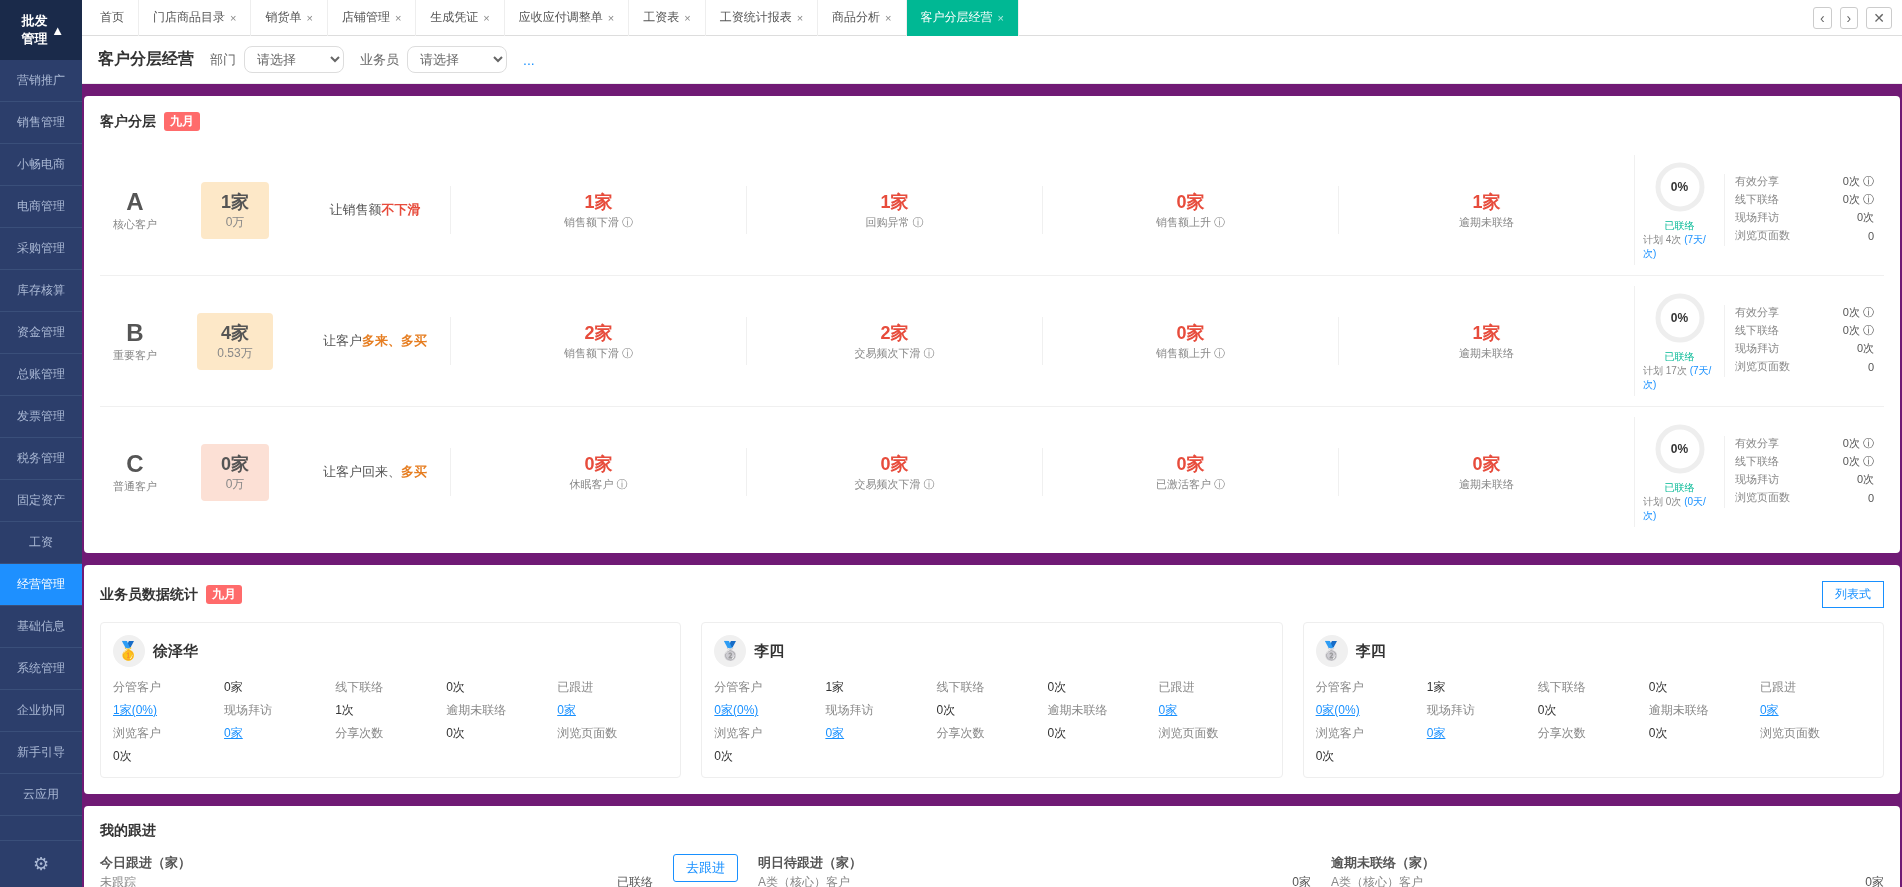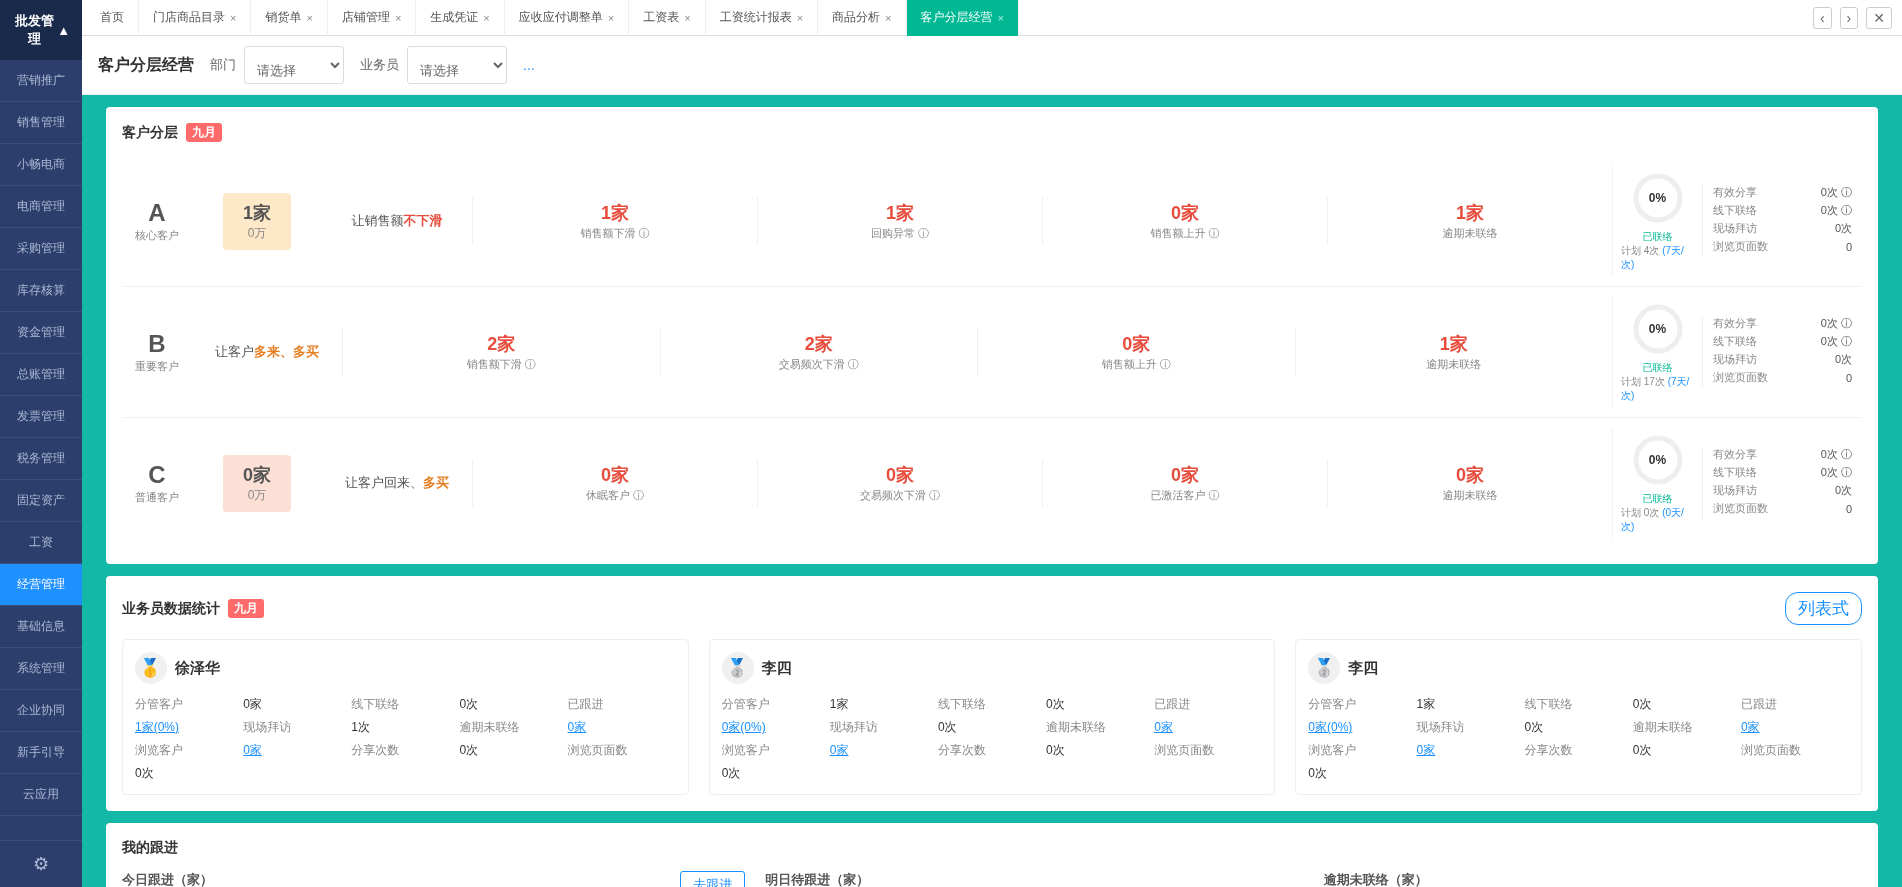--- a/index.html
+++ b/index.html
@@ -11,21 +11,21 @@
       background: #2c3e6b;
       display: flex;
       flex-direction: column;
       color: #fff;
       flex-shrink: 0;
       height: 100%;
       overflow: hidden;
     }
     .sidebar-header {
       background: #1a2a4a;
-      padding: 12px 12px;
+      padding: 12px 18px;
       text-align: center;
       font-size: 13px;
       font-weight: bold;
       color: #fff;
       display: flex;
       align-items: center;
       justify-content: space-between;
       cursor: pointer;
     }
     .sidebar-items {
@@ -106,38 +106,38 @@
       padding: 2px 6px;
       cursor: pointer;
       font-size: 14px;
       color: #666;
     }
 
     
     .content {
       flex: 1;
       overflow-y: auto;
-      padding: 12px 24px;
-      background: #14b8a6;
+      padding: 12px 2px;
+      background: #701a75;
     }
     .page-title {
       font-size: 16px;
       font-weight: bold;
       color: #333;
     }
     .filter-group {
       display: flex;
       align-items: center;
       gap: 8px;
     }
     .filter-label { color: #666; font-size: 13px; }
     .filter-select {
       border: 1px solid #ddd;
-      border-radius: 3px;
-      padding: 15px 24px 4px 8px;
+      border-radius: 8px;
+      padding: 4px 24px 4px 8px;
       font-size: 13px;
       color: #666;
       background: #fff;
       cursor: pointer;
       min-width: 100px;
     }
     .filter-more {
       color: #1890ff;
       cursor: pointer;
       font-size: 14px;
@@ -290,24 +290,24 @@
     .biz-section-header {
       display: flex;
       align-items: center;
       justify-content: space-between;
       margin-bottom: 14px;
     }
     .list-view-btn {
       border: 1px solid #1890ff;
       color: #1890ff;
       background: #fff;
-      border-radius: 13px;
+      border-radius: 0;
       padding: 4px 12px;
       cursor: pointer;
-      font-size: 17px;
+      font-size: 12px;
     }
 
     .biz-cards {
       display: flex;
       gap: 20px;
     }
     .biz-card {
       flex: 1;
       border: 1px solid #eee;
       border-radius: 4px;
@@ -553,20 +553,26 @@
           <span class="right-stat-num">0</span>
         </div>
 
     </div>
   </div>
           <div class="tier-row">
     <div class="tier-label">
       <span class="tier-letter">B</span>
       <span class="tier-name">重要客户</span>
     </div>
+    <div class="tier-count-box">
+      <div class="tier-count-bg" style="background:#fde8c8;">
+        <span class="tier-count-num">4家</span>
+        <span class="tier-count-val">0.53万</span>
+      </div>
+    </div>
     <div class="tier-action">
       让客户<span style="color:#e67e22;font-weight:bold;">多来、多买</span>
     </div>
     <div class="tier-metrics">
 
         <div class="metric-item">
           <span class="metric-num">2家</span>
           <span class="metric-label">销售额下滑 ⓘ</span>
         </div>
 

